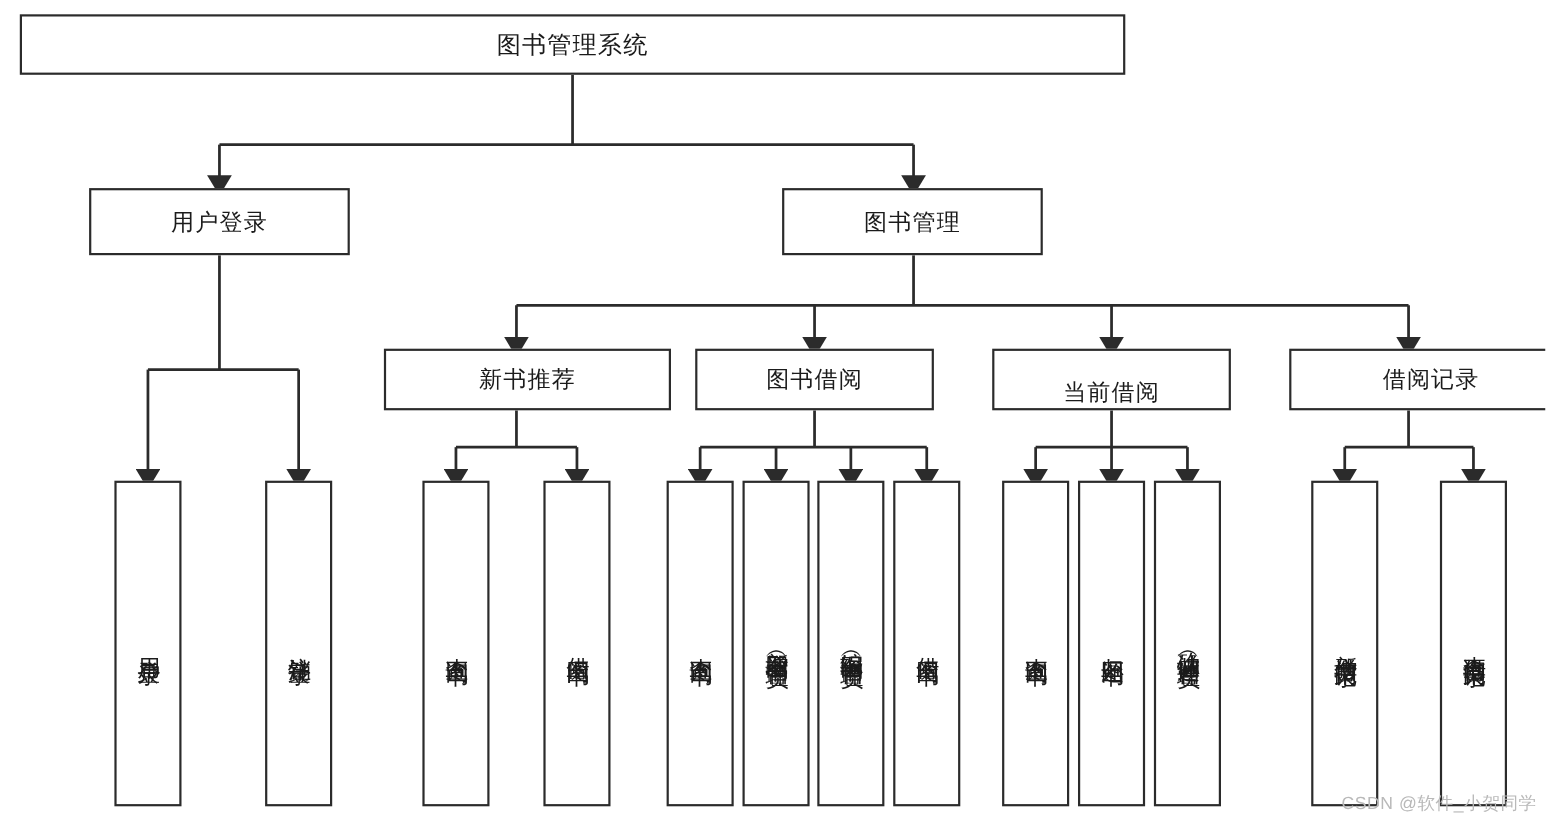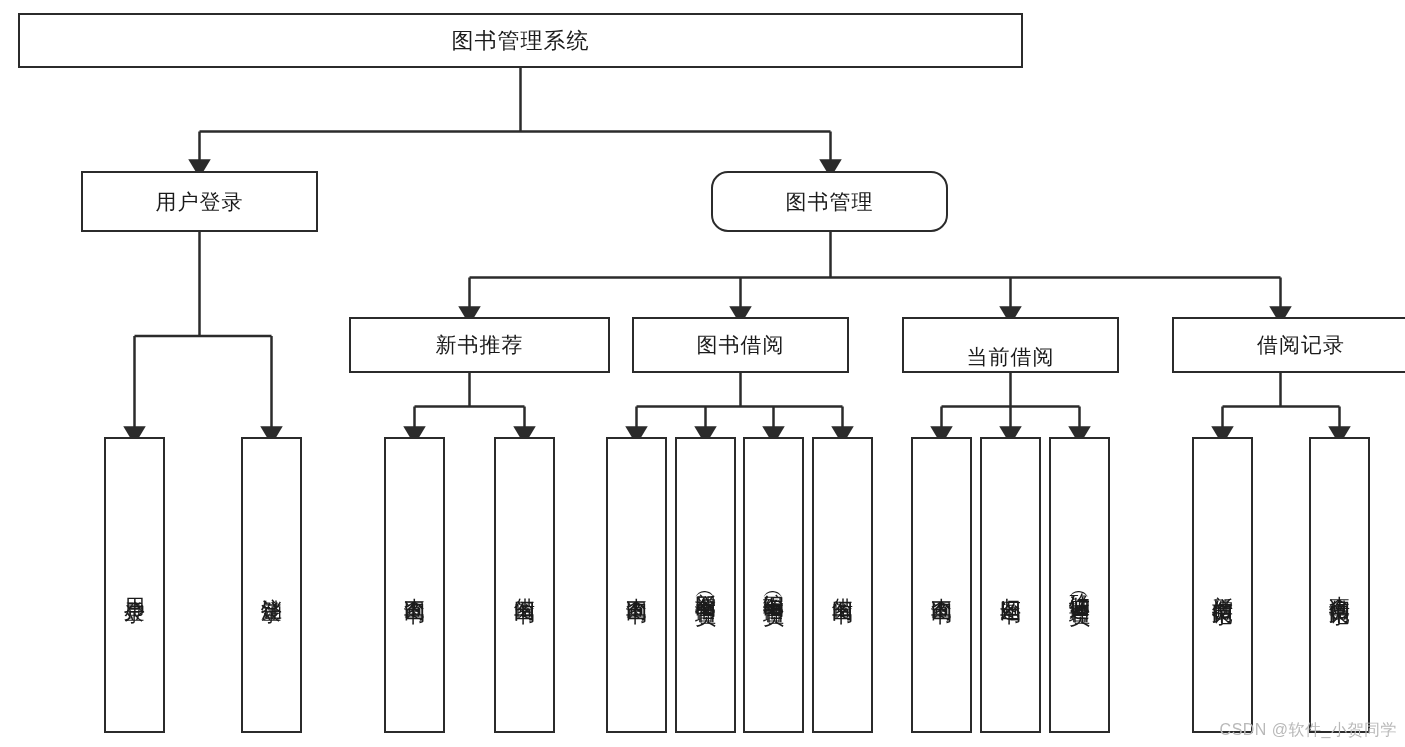--- a/index.html
+++ b/index.html
@@ -124,21 +124,21 @@
     </g>
   </svg>
 
   <div class="node horiz root" style="left:18px; top:13px; width:1005px; height:55px;">
     <span>图书管理系统</span>
   </div>
 
   <div class="node horiz" style="left:81px; top:171px; width:237px; height:61px;">
     <span>用户登录</span>
   </div>
-  <div class="node horiz" style="left:711px; top:171px; width:237px; height:61px;border-radius:17px;">
+  <div class="node horiz" style="left:711px; top:171px; width:237px; height:61px;">
     <span>图书管理</span>
   </div>
 
   <div class="node horiz" style="left:349px; top:317px; width:261px; height:56px;text-align:center;">
     <span>新书推荐</span>
   </div>
   <div class="node horiz" style="left:632px; top:317px; width:217px; height:56px;">
     <span>图书借阅</span>
   </div>
   <div class="node horiz" style="left:902px; top:317px; width:217px; height:56px;align-items:flex-end;">

